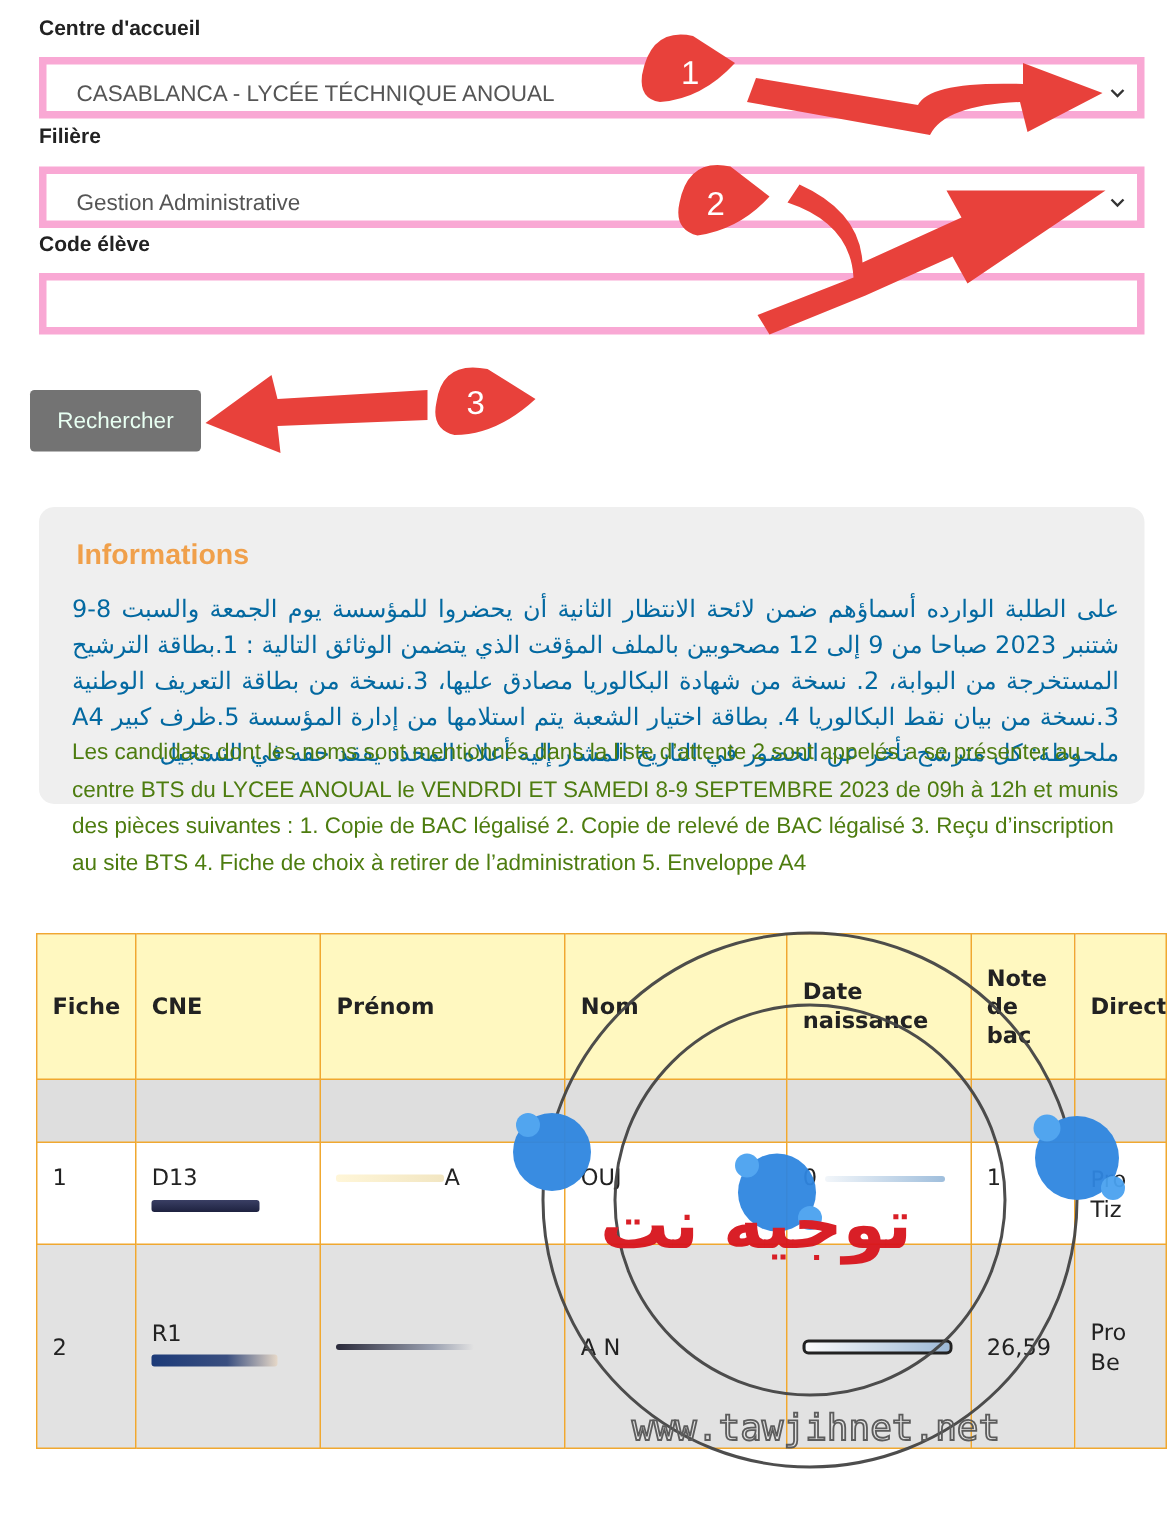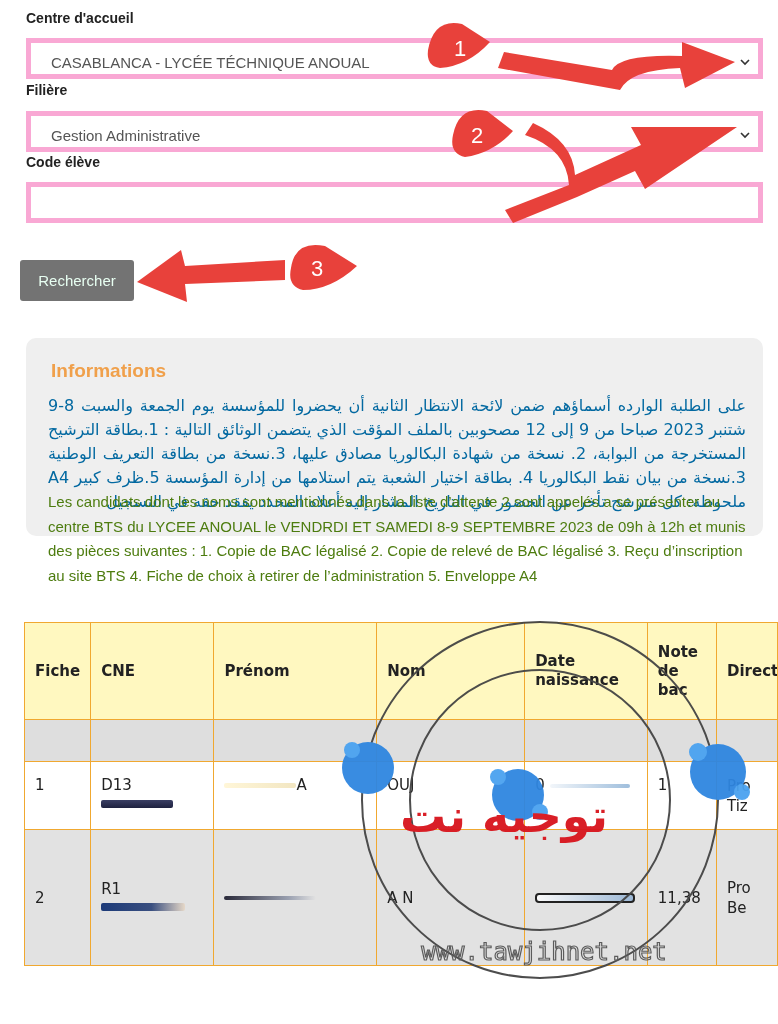--- a/index.html
+++ b/index.html
@@ -142,21 +142,21 @@
       <td>1</td>
       <td style="white-space:pre;overflow:hidden;line-height:20px;"><span>Pro
 Tiz</span></td>
     </tr>
     <tr class="row2">
       <td>2</td>
       <td><span>R1</span><span class="redact" style="width:84px;background:linear-gradient(90deg,#1c3a78,#3a4f80 60%,#e6d8c8);"></span></td>
       <td><span class="redact" style="width:92px;height:4px;background:linear-gradient(90deg,#2a2a3a,#9aa0b0 70%,transparent);"></span></td>
       <td>A  N</td>
       <td><span class="redact" style="width:100px;height:10px;border:2px solid #222;background:linear-gradient(90deg,#fafafa,#9cb8d6);border-radius:4px;"></span></td>
-      <td>11,38</td>
+      <td>26,59</td>
       <td style="white-space:pre;overflow:hidden;line-height:20px;"><span>Pro
 Be</span></td>
     </tr>
   </tbody>
 </table>
 
 <svg class="watermark" viewBox="0 0 420 400">
   <circle cx="210" cy="200" r="178" fill="none" stroke="#444" stroke-width="2"></circle>
   <circle cx="210" cy="200" r="130" fill="none" stroke="#444" stroke-width="2"></circle>
   <circle cx="38" cy="168" r="26" fill="#2f86e0"></circle>

